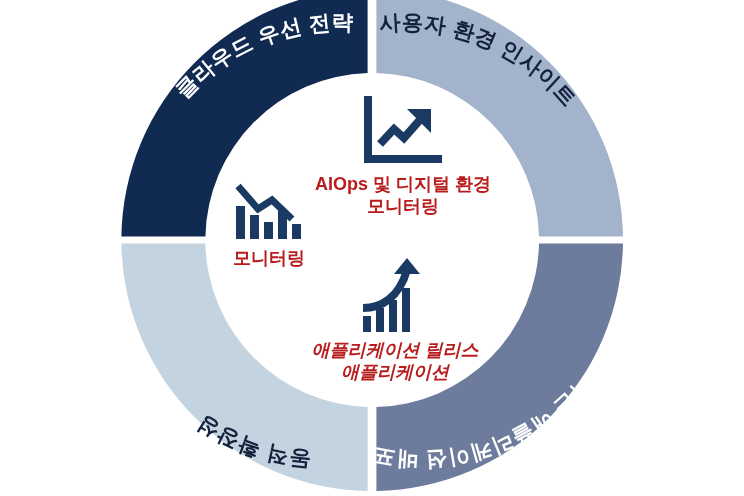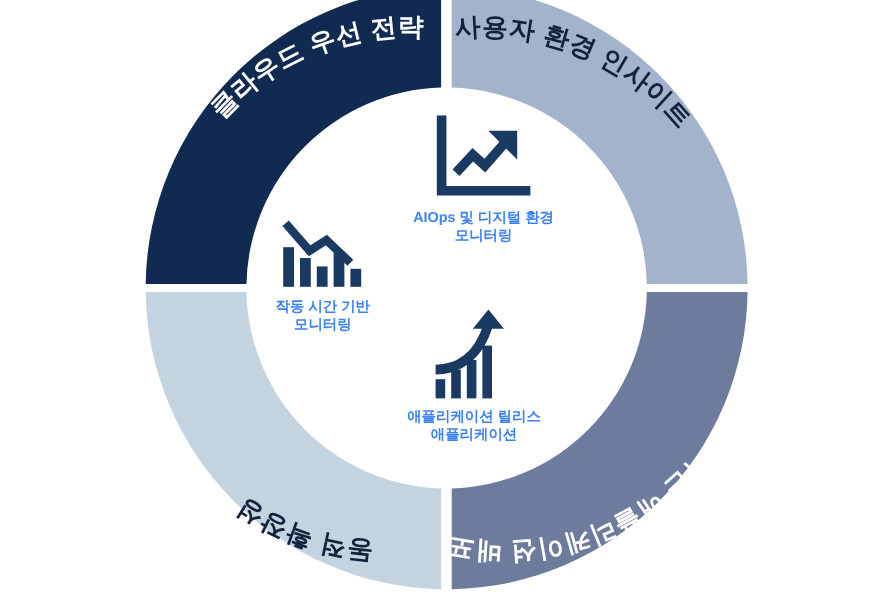--- a/index.html
+++ b/index.html
@@ -32,24 +32,24 @@
   .ring-label {
     font-weight: bold;
     letter-spacing: 0.5px;
   }
   .center-cluster {
     position: absolute;
     text-align: center;
     color: #111111;
   }
   .center-label {
-    font-size: 12px;
+    font-size: 18px;
     font-weight: bold;
     line-height: 1.22;
-    color: #3b82f6;
+    color: #b91c1c;
     white-space: nowrap;
   }
   .icon-wrap {
     display: flex;
     justify-content: center;
     align-items: flex-end;
     margin-bottom: 4px;
   }
 
   
@@ -62,20 +62,21 @@
   #item-uptime {
     left: 176px;
     top: 178px;
     width: 186px;
   }
   
   #item-release {
     left: 275px;
     top: 258px;
     width: 240px;
+    font-style: italic;
   }
 </style>
 </head>
 <body>
 
 <div id="stage">
 
   <svg id="ring-svg" viewBox="0 0 744 496">
     <defs>
 
@@ -142,21 +143,20 @@
     <div class="icon-wrap">
       <svg width="74" height="66" viewBox="0 0 74 66">
         <path d="M 6 8 L 26 31 L 40 22 L 60 41" fill="none" stroke="#1b3a63" stroke-width="7" stroke-linejoin="miter" stroke-linecap="butt"></path>
         <rect x="4" y="28" width="9" height="33" fill="#1b3a63"></rect>
         <rect x="18" y="37" width="9" height="24" fill="#1b3a63"></rect>
         <rect x="32" y="44" width="9" height="17" fill="#1b3a63"></rect>
         <rect x="46" y="33" width="9" height="28" fill="#1b3a63"></rect>
         <rect x="60" y="46" width="9" height="15" fill="#1b3a63"></rect>
       </svg>
     </div>
-    <div class="center-label">작동 시간 기반</div>
     <div class="center-label">모니터링</div>
   </div>
 
   <div class="center-cluster" id="item-release">
     <div class="icon-wrap">
       <svg width="72" height="78" viewBox="0 0 72 78">
         <rect x="4" y="58" width="8" height="16" fill="#1b3a63"></rect>
         <rect x="17" y="50" width="8" height="24" fill="#1b3a63"></rect>
         <rect x="30" y="42" width="8" height="32" fill="#1b3a63"></rect>
         <rect x="43" y="30" width="8" height="44" fill="#1b3a63"></rect>

